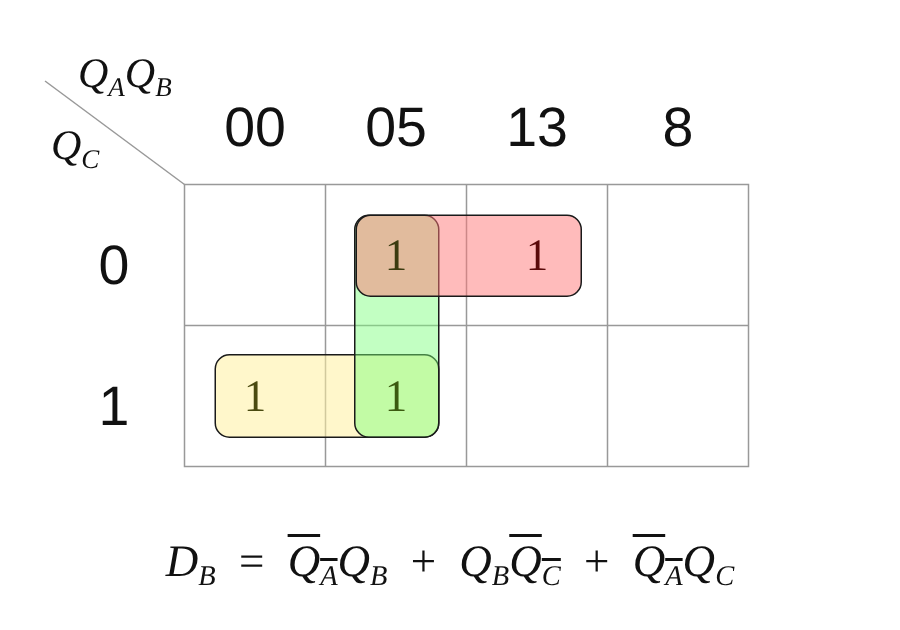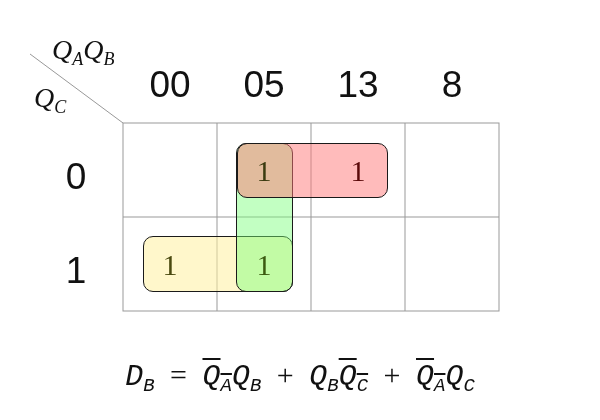--- a/index.html
+++ b/index.html
@@ -8,21 +8,21 @@
     .abs { position: absolute; }
     .diag { position: absolute; left: 0; top: 0; }
     .corner-label { font-family: "Liberation Serif", serif; font-style: italic; font-size: 28px; line-height: 1; }
     .corner-label sub { font-size: 18px; font-style: italic; vertical-align: -6px; }
     .col-label, .row-label { font-family: Liberation Sans, sans-serif; font-size: 37px; line-height: 1; text-align: center; }
     .col-label { width: 94px; top: 66px; }
     .row-label { width: 40px; }
     .cell-one { font-family: "Liberation Serif", serif; font-size: 30px; line-height: 1; width: 94px; text-align: center; }
     .group { position: absolute; border: 1.5px solid #1a1a1a; border-radius: 10px; box-sizing: border-box; }
     .equation { left: 0; width: 600px; top: 360px; text-align: center; font-family: "Liberation Serif", serif; font-size: 30px; line-height: 1; }
-    .equation i { font-style: italic; font-family: Liberation Mono, monospace; }
+    .equation i { font-style: italic; }
     .equation sub { font-size: 19px; font-style: italic; vertical-align: -6px; }
     .ovl { text-decoration: overline; text-decoration-thickness: 1.5px; }
     .op { margin: 0 8px; font-style: normal; }
   </style>
 </head>
 <body>
 
 <svg class="diag" width="600" height="420">
   <line x1="30" y1="54" x2="123" y2="123" stroke="#999" stroke-width="1"></line>
   <rect x="123" y="123" width="376" height="188" fill="none" stroke="#999" stroke-width="1"></rect>

